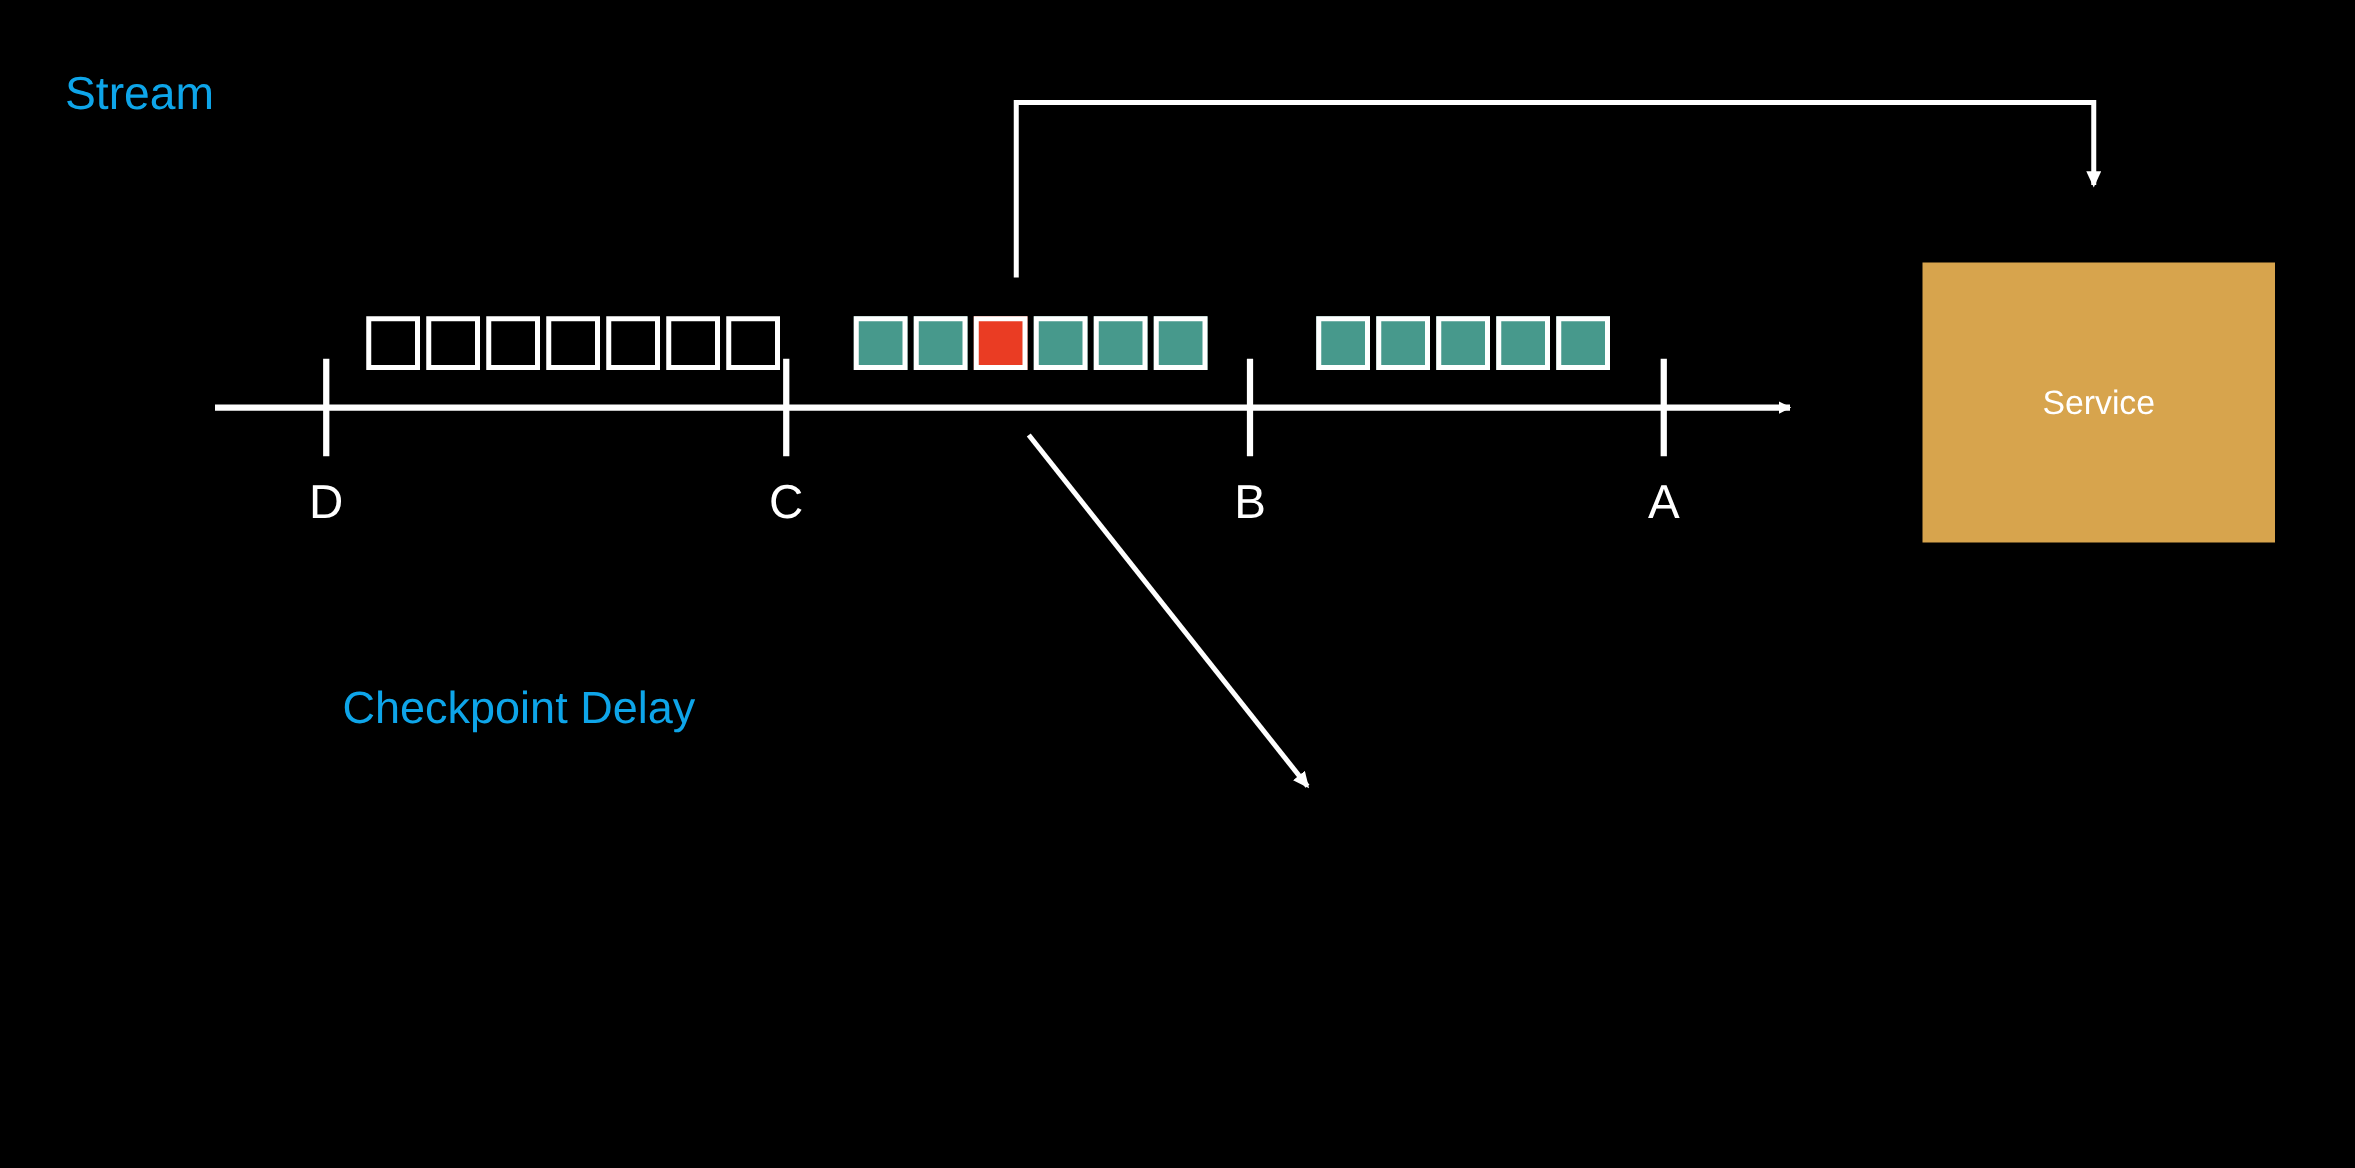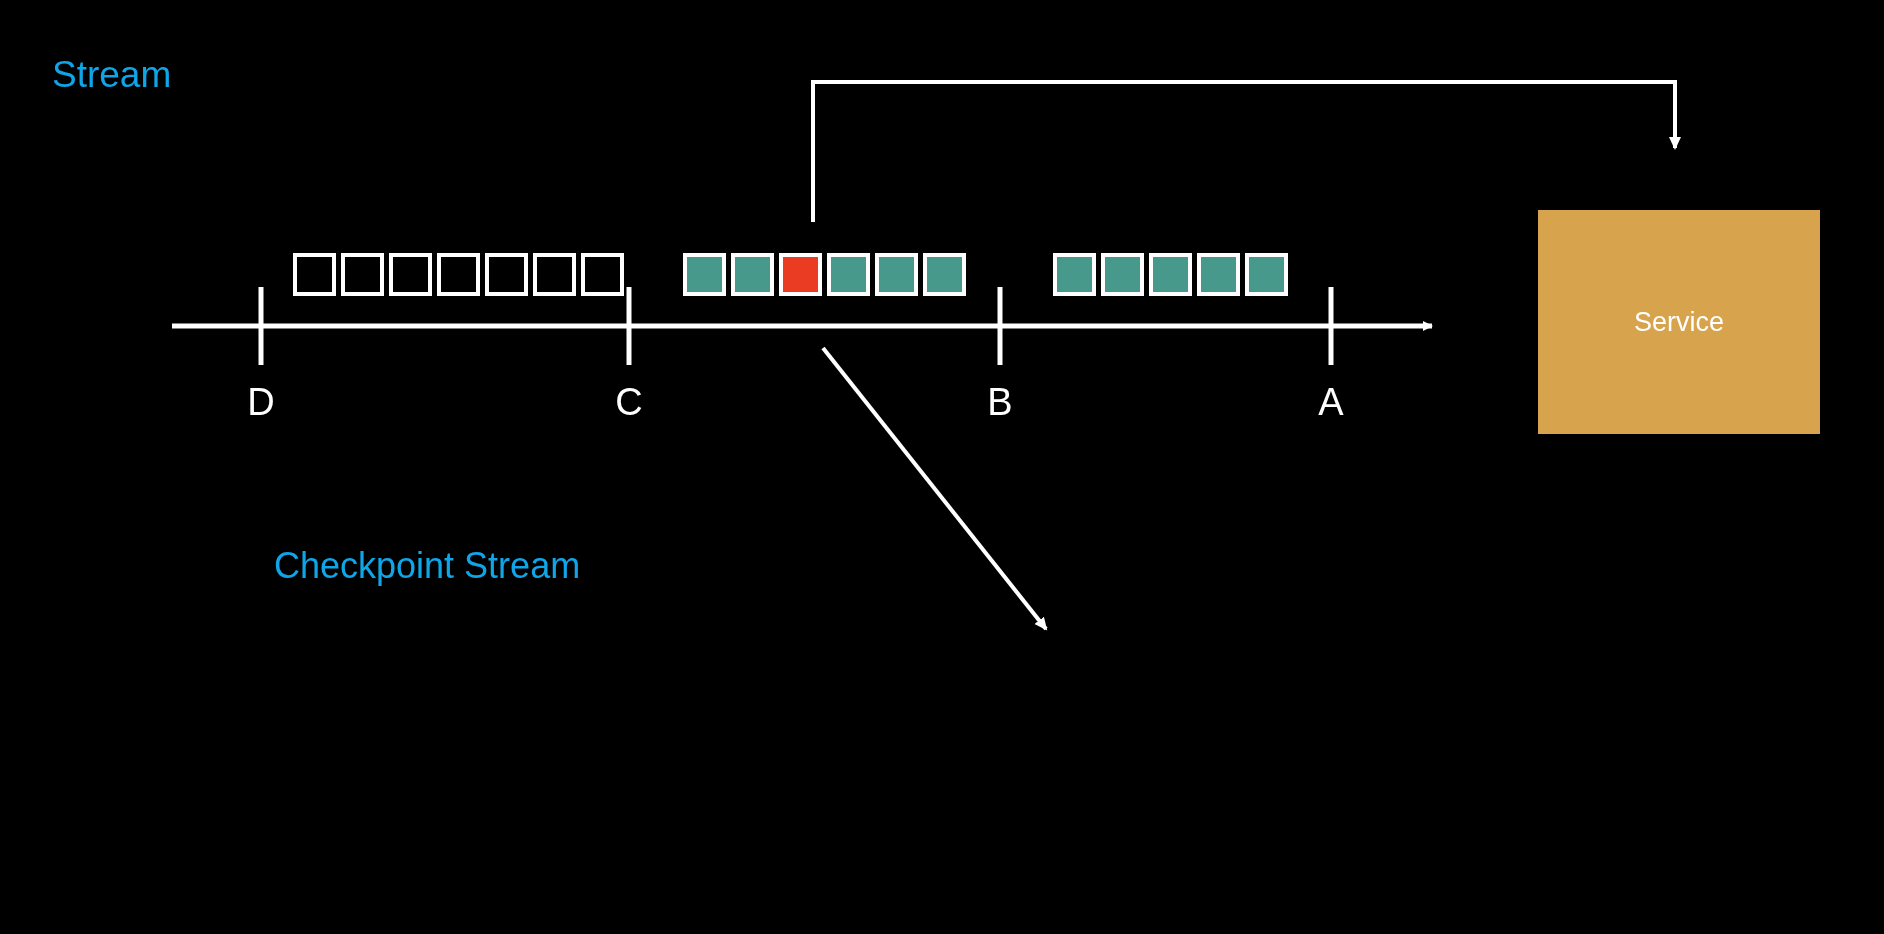--- a/index.html
+++ b/index.html
@@ -111,21 +111,21 @@
     <line x1="1000" y1="287" x2="1000" y2="365" stroke="#ffffff" stroke-width="5"></line>
     <line x1="1331" y1="287" x2="1331" y2="365" stroke="#ffffff" stroke-width="5"></line>
 
     <path d="M 813 222 L 813 82 L 1675 82 L 1675 148" fill="none" stroke="#ffffff" stroke-width="4" marker-end="url(#arrow-white-thin)"></path>
 
     <line x1="823" y1="348" x2="1046" y2="629" stroke="#ffffff" stroke-width="4" marker-end="url(#arrow-white-thin)"></line>
   </svg>
 
   <div class="label" id="stream-label">Stream</div>
 
-  <div class="label" id="checkpoint-store-label">Checkpoint Stream</div>
+  <div class="label" id="checkpoint-store-label">Checkpoint Delay</div>
 
   <div class="axis-tick-label" style="left:261px; top:381px;">D</div>
   <div class="axis-tick-label" style="left:629px; top:381px;">C</div>
   <div class="axis-tick-label" style="left:1000px; top:381px;">B</div>
   <div class="axis-tick-label" style="left:1331px; top:381px;">A</div>
 
   <div id="message-groups">
       <div class="msg-box" style="left: 293px; top: 253px; width: 43px; height: 43px;"></div>
       <div class="msg-box" style="left: 341px; top: 253px; width: 43px; height: 43px;"></div>
       <div class="msg-box" style="left: 389px; top: 253px; width: 43px; height: 43px;"></div>

